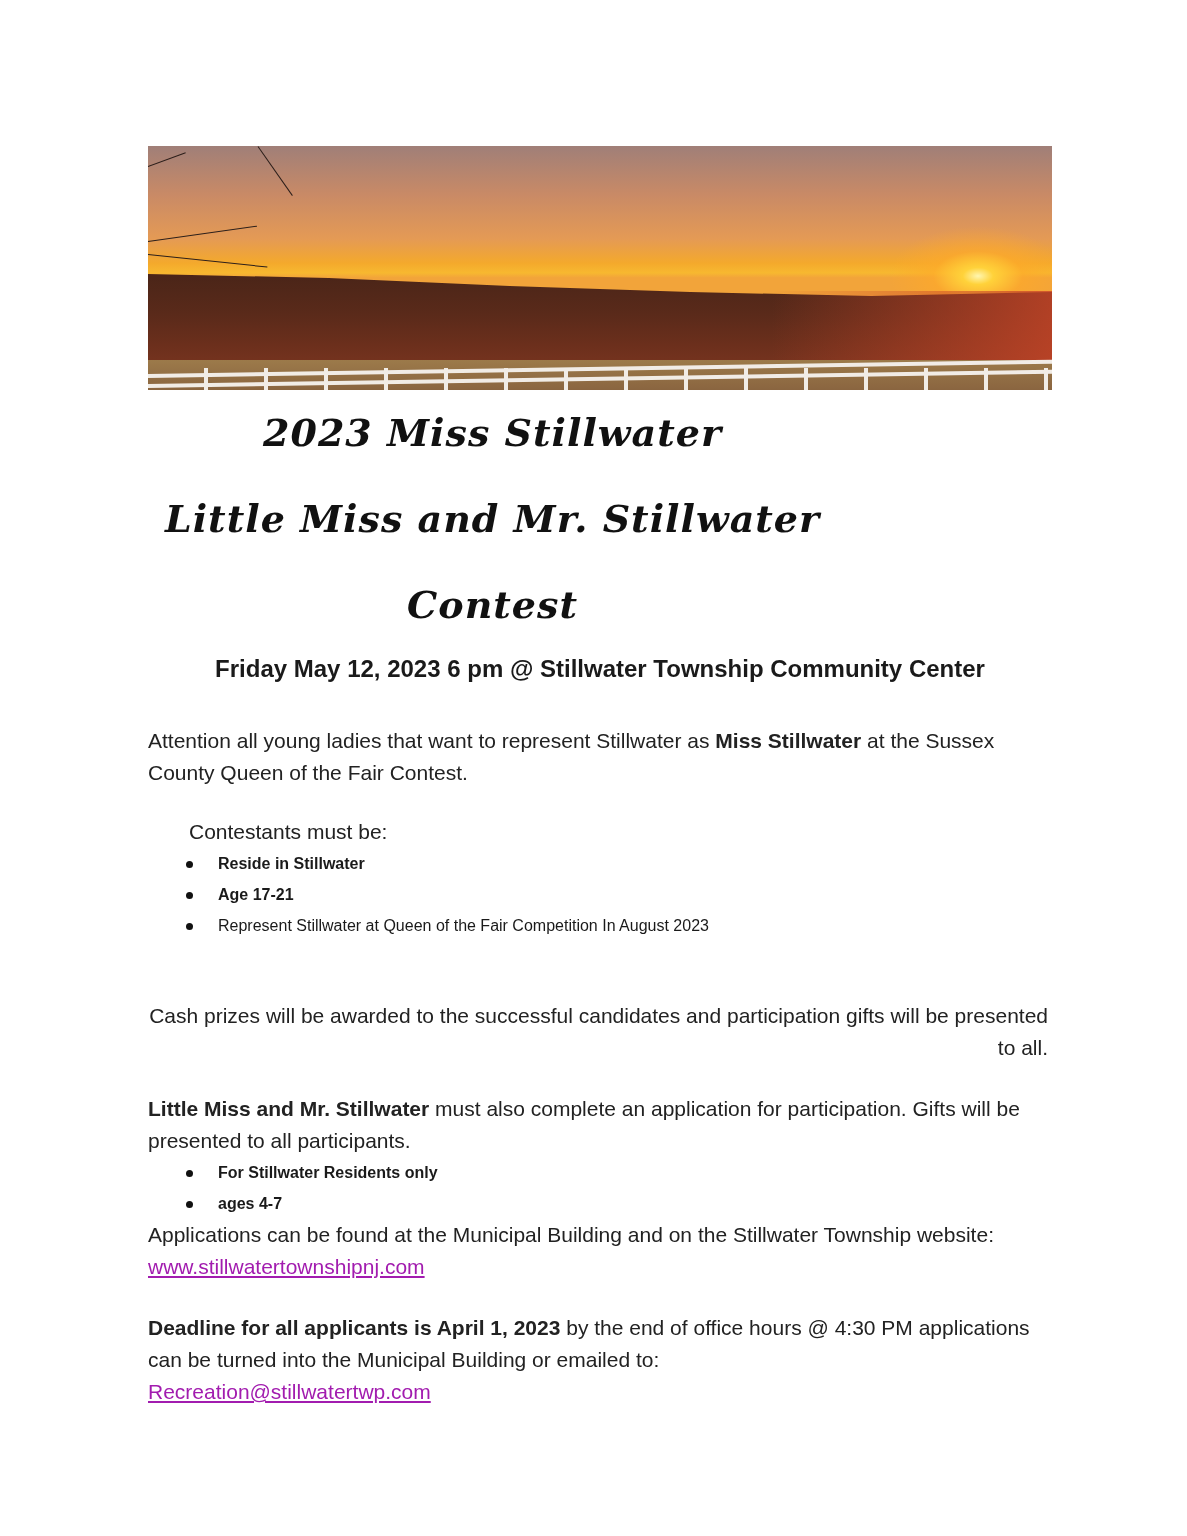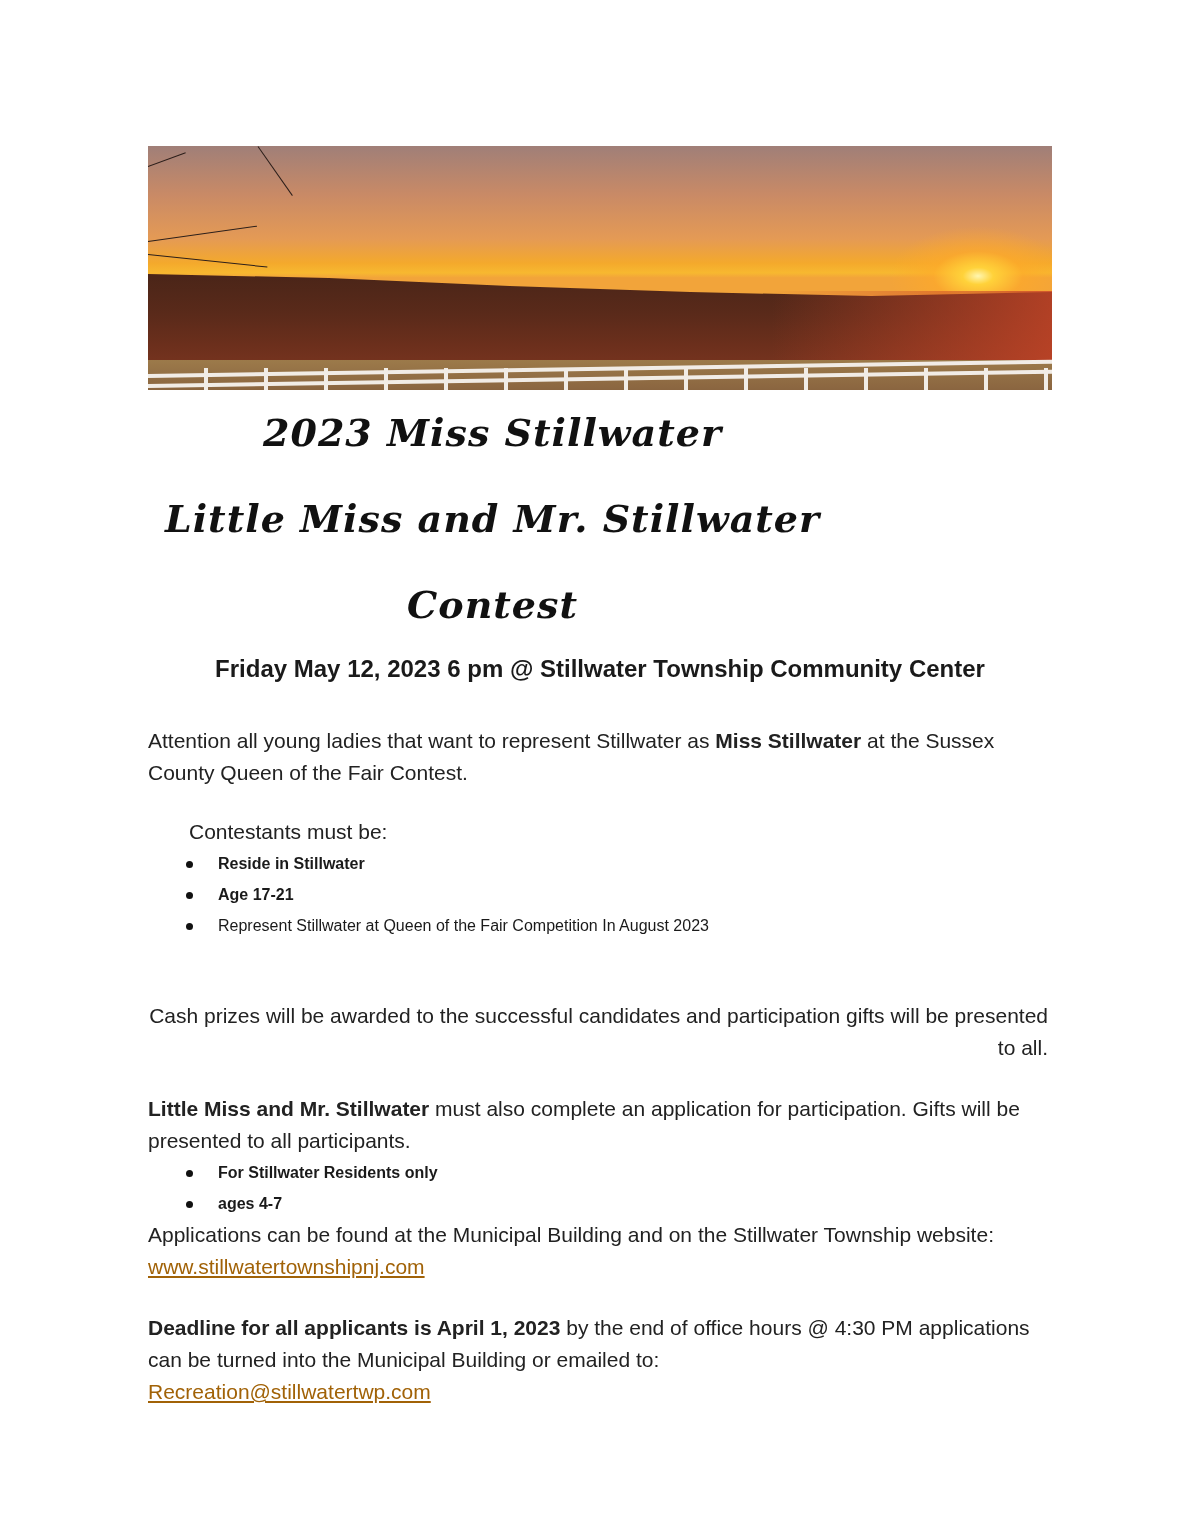--- a/index.html
+++ b/index.html
@@ -61,21 +61,21 @@
   .para b { font-weight: bold; }
   ul.bullets {
     position: absolute; left: 148px; margin: 0; padding: 0; list-style: none;
     font-size: 16px; line-height: 31px;
   }
   ul.bullets li { position: relative; padding-left: 70px; }
   ul.bullets li::before {
     content: ""; position: absolute; left: 38px; top: 13px; width: 7px; height: 7px; border-radius: 50%; background: #111;
   }
   ul.bullets li.bold { font-weight: bold; }
-  a.link { color: #a16207; text-decoration: underline; }
+  a.link { color: #a21caf; text-decoration: underline; }
 </style>
 </head>
 <body>
 
 <div class="banner">
   <div class="sunglow"></div>
   <div class="hills"></div>
   <div class="hills-right"></div>
   <div class="field"></div>
   <div class="posts"></div>

